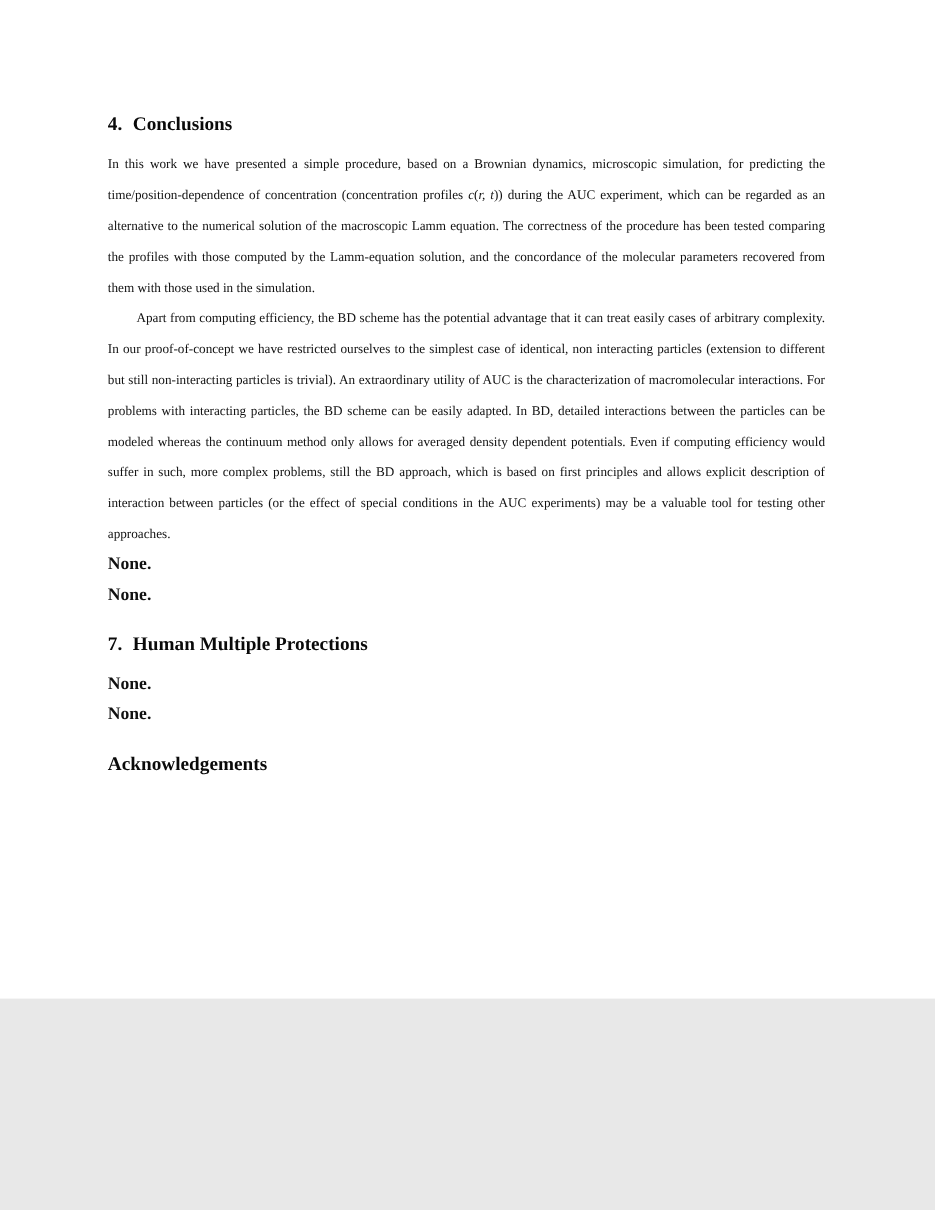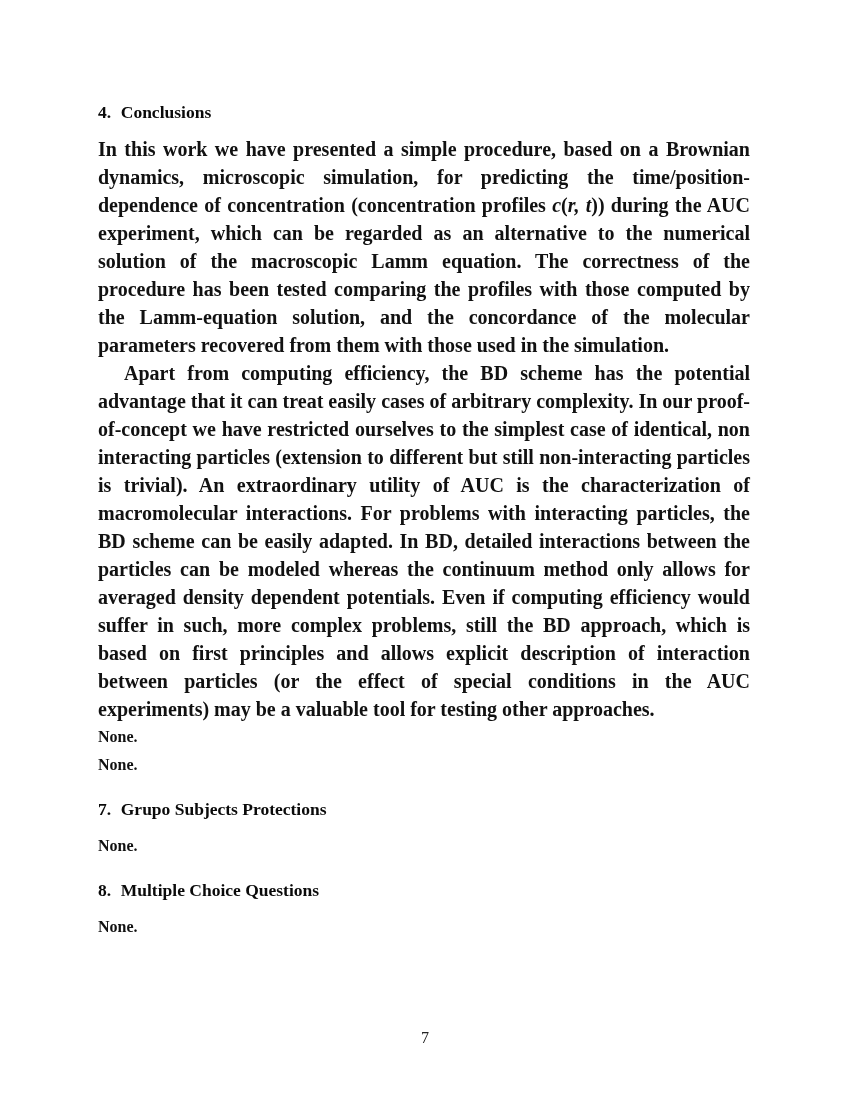--- a/index.html
+++ b/index.html
@@ -1,20 +1,20 @@
 <!DOCTYPE html>
 <html><head>
 <meta charset="utf-8">
 <style>
   * { margin: 0; padding: 0; box-sizing: border-box; }
   html, body { background: #e8e8e8; }
   .page {
     position: relative;
     width: 850px;
-    height: 1100px;
+    height: 908px;
     background: #ffffff;
     margin: 0 auto;
     font-family: "Liberation Serif", "DejaVu Serif", serif;
     color: #111111;
     overflow: hidden;
   }
   .content {
     position: absolute;
     left: 98px;
     top: 101px;
@@ -23,25 +23,24 @@
   h2.section-heading {
     font-size: 17.5px;
     line-height: 23px;
     font-weight: bold;
     margin: 19px 0 11px 0;
     color: #0a0a0a;
   }
   h2.section-heading:first-child { margin-top: 0; }
   h2.section-heading .num { margin-right: 0.55em; }
   p.body {
-    font-size: 20px;
+    font-size: 12px;
     line-height: 28px;
     text-align: justify;
     margin: 0;
-    font-weight: bold;
   }
   p.body.indent { text-indent: 26px; }
   p.body.continued { text-align-last: justify; }
   p.none-line {
     font-size: 16px;
     line-height: 28px;
     margin: 0;
     font-weight: bold;
   }
   .page-number {
@@ -65,24 +64,24 @@
     <h2 class="section-heading"><span class="num">4.</span><span>Conclusions</span></h2>
 
     <p class="body"><span>In this work we have presented a simple procedure, based on a Brownian dynamics, microscopic simulation, for predicting the time/position-dependence of concentration (concentration profiles </span><i>c</i><span>(</span><i>r, t</i><span>)) during the AUC experiment, which can be regarded as an alternative to the numerical solution of the macroscopic Lamm equation. The correctness of the procedure has been tested comparing the profiles with those computed by the Lamm-equation solution, and the concordance of the molecular parameters recovered from them with those used in the simulation.</span></p>
 
     <p class="body indent">Apart from computing efficiency, the BD scheme has the potential advantage that it can treat easily cases of arbitrary complexity. In our proof-of-concept we have restricted ourselves to the simplest case of identical, non interacting particles (extension to different but still non-interacting particles is trivial). An extraordinary utility of AUC is the characterization of macromolecular interactions. For problems with interacting particles, the BD scheme can be easily adapted. In BD, detailed interactions between the particles can be modeled whereas the continuum method only allows for averaged density dependent potentials. Even if computing efficiency would suffer in such, more complex problems, still the BD approach, which is based on first principles and allows explicit description of interaction between particles (or the effect of special conditions in the AUC experiments) may be a valuable tool for testing other approaches.</p>
 
     <p class="none-line">None.</p>
 
     <p class="none-line">None.</p>
 
-    <h2 class="section-heading"><span class="num">7.</span><span>Grupo Subjects Protections</span></h2>
+    <h2 class="section-heading"><span class="num">7.</span><span>Human Multiple Protections</span></h2>
     <p class="none-line">None.</p>
 
-    <h2 class="section-heading"><span class="num">8.</span><span>Multiple Choice Questions</span></h2>
     <p class="none-line">None.</p>
 
+    <h2 class="section-heading"><span>Acknowledgements</span></h2>
 
 
   </div>
 
   <div class="page-number">7</div>
 </div>
 
 </body></html>

